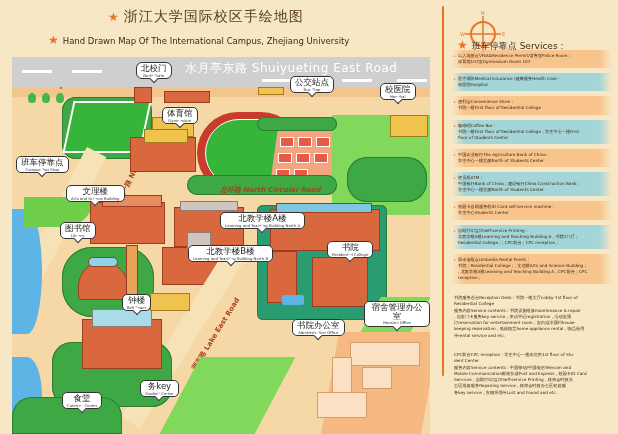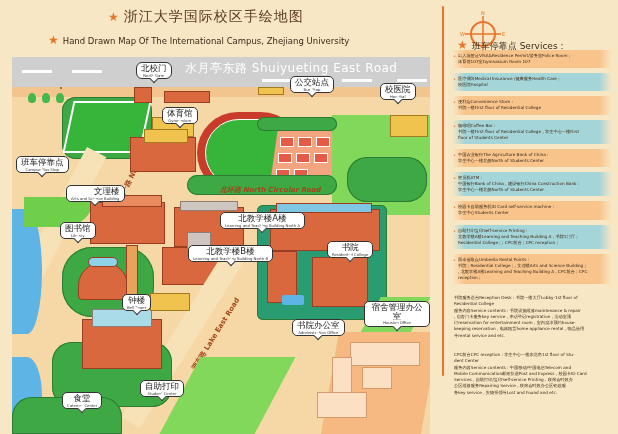--- a/index.html
+++ b/index.html
@@ -172,21 +172,21 @@
       <span class="en">Hospital</span>
     </div>
   <div class="bubble" style="left:150px;top:50px;">
       <span class="cn">体育馆</span>
       <span class="en">Gymnasium</span>
     </div>
   <div class="bubble" style="left:4px;top:67px;margin-top:32px;">
       <span class="cn">班车停靠点</span>
       <span class="en">Campus Bus Stop</span>
     </div>
-  <div class="bubble" style="left:54px;top:128px;text-align:right;">
+  <div class="bubble" style="left:54px;top:128px;">
       <span class="cn">文理楼</span>
       <span class="en">Arts and Science Building</span>
     </div>
   <div class="bubble" style="left:208px;top:155px;">
       <span class="cn">北教学楼A楼</span>
       <span class="en">Learning and Teaching Building North A</span>
     </div>
   <div class="bubble" style="left:176px;top:188px;">
       <span class="cn">北教学楼B楼</span>
       <span class="en">Learning and Teaching Building North B</span>
@@ -205,21 +205,21 @@
     </div>
   <div class="bubble" style="left:280px;top:262px;">
       <span class="cn">书院办公室</span>
       <span class="en">Administration Office</span>
     </div>
   <div class="bubble" style="left:352px;top:244px;">
       <span class="cn">宿舍管理办公室</span>
       <span class="en">Housing Office</span>
     </div>
   <div class="bubble" style="left:128px;top:323px;">
-      <span class="cn">自助打印</span>
+      <span class="cn">务key</span>
       <span class="en">Student Center</span>
     </div>
   <div class="bubble" style="left:50px;top:335px;">
       <span class="cn">食堂</span>
       <span class="en">Catering Center</span>
     </div>
 </div>
 
 <svg class="compass" viewBox="0 0 48 48">
   <circle cx="24" cy="26" r="12" fill="none" stroke="#e8742a" stroke-width="2"></circle>

